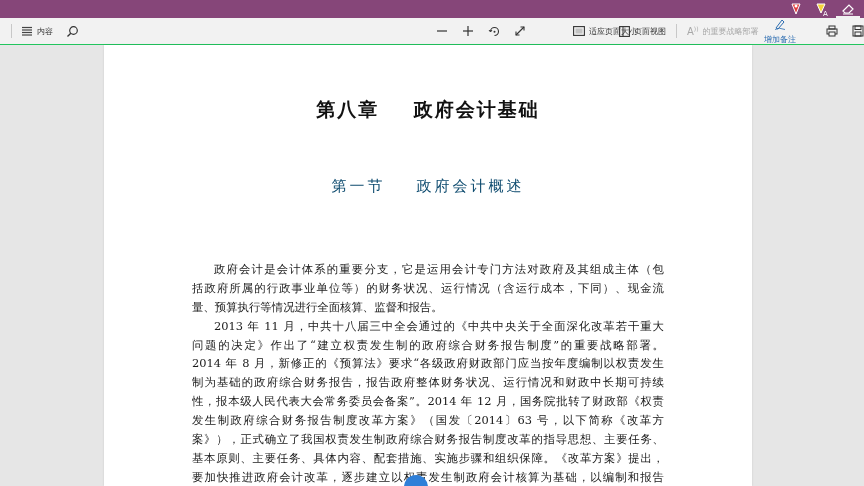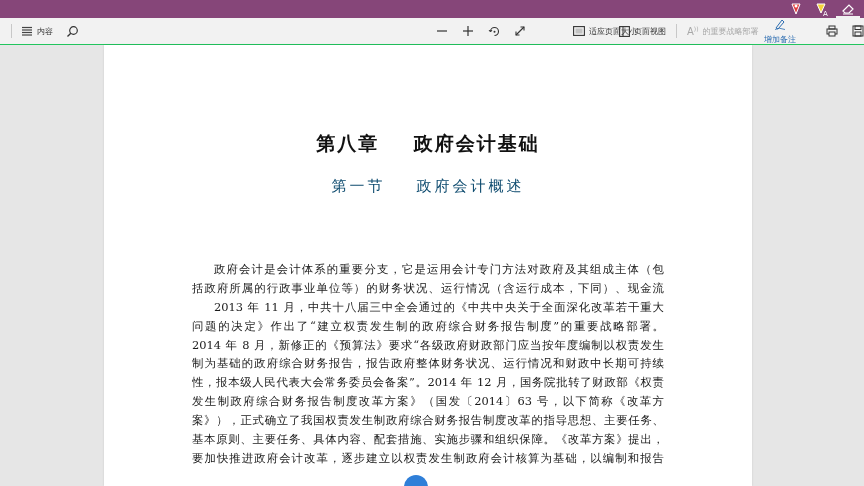--- a/index.html
+++ b/index.html
@@ -29,21 +29,21 @@
   .viewer {
     position:absolute; left:0; top:45px; width:864px; height:441px; background:#e6e6e6;
   }
   .page {
     position:absolute; left:104px; top:0; width:648px; height:441px;
     background:#ffffff; box-shadow:0 0 2px rgba(0,0,0,0.12);
   }
   .chapter-title {
     position:absolute; left:0; width:648px; top:52px; text-align:center;
     font-family:"DejaVu Sans","Liberation Sans",sans-serif; font-weight:bold;
-    font-size:19px; color:#111; letter-spacing:2px; white-space:pre;margin-top:34px;
+    font-size:19px; color:#111; letter-spacing:2px; white-space:pre;
   }
   .section-title {
     position:absolute; left:0; width:648px; top:132px; text-align:center;
     font-family:"DejaVu Serif","Liberation Serif",serif;
     font-size:15px; color:#0c4a6e; letter-spacing:3px; white-space:pre;
   }
   .subheading {
     position:absolute; left:112px; top:188px;
     font-family:"DejaVu Sans","Liberation Sans",sans-serif; font-weight:bold;
     font-size:11.5px; color:#111;
@@ -194,20 +194,21 @@
   </div>
 </div>
 
 <div class="viewer">
   <div class="page">
     <div class="chapter-title">第八章    政府会计基础</div>
     <div class="section-title">第一节    政府会计概述</div>
     <div class="body-text">
       <div class="line indent">政府会计是会计体系的重要分支，它是运用会计专门方法对政府及其组成主体（包</div>
       <div class="line">括政府所属的行政事业单位等）的财务状况、运行情况（含运行成本，下同）、现金流</div>
+      <div class="line last">量、预算执行等情况进行全面核算、监督和报告。</div>
       <div class="line indent">2013 年 11 月，中共十八届三中全会通过的《中共中央关于全面深化改革若干重大</div>
       <div class="line">问题的决定》作出了“建立权责发生制的政府综合财务报告制度”的重要战略部署。</div>
       <div class="line">2014 年 8 月，新修正的《预算法》要求“各级政府财政部门应当按年度编制以权责发生</div>
       <div class="line">制为基础的政府综合财务报告，报告政府整体财务状况、运行情况和财政中长期可持续</div>
       <div class="line">性，报本级人民代表大会常务委员会备案”。2014 年 12 月，国务院批转了财政部《权责</div>
       <div class="line">发生制政府综合财务报告制度改革方案》（国发〔2014〕63 号，以下简称《改革方</div>
       <div class="line">案》），正式确立了我国权责发生制政府综合财务报告制度改革的指导思想、主要任务、</div>
       <div class="line">基本原则、主要任务、具体内容、配套措施、实施步骤和组织保障。《改革方案》提出，</div>
       <div class="line">要加快推进政府会计改革，逐步建立以权责发生制政府会计核算为基础，以编制和报告</div>
     </div>

